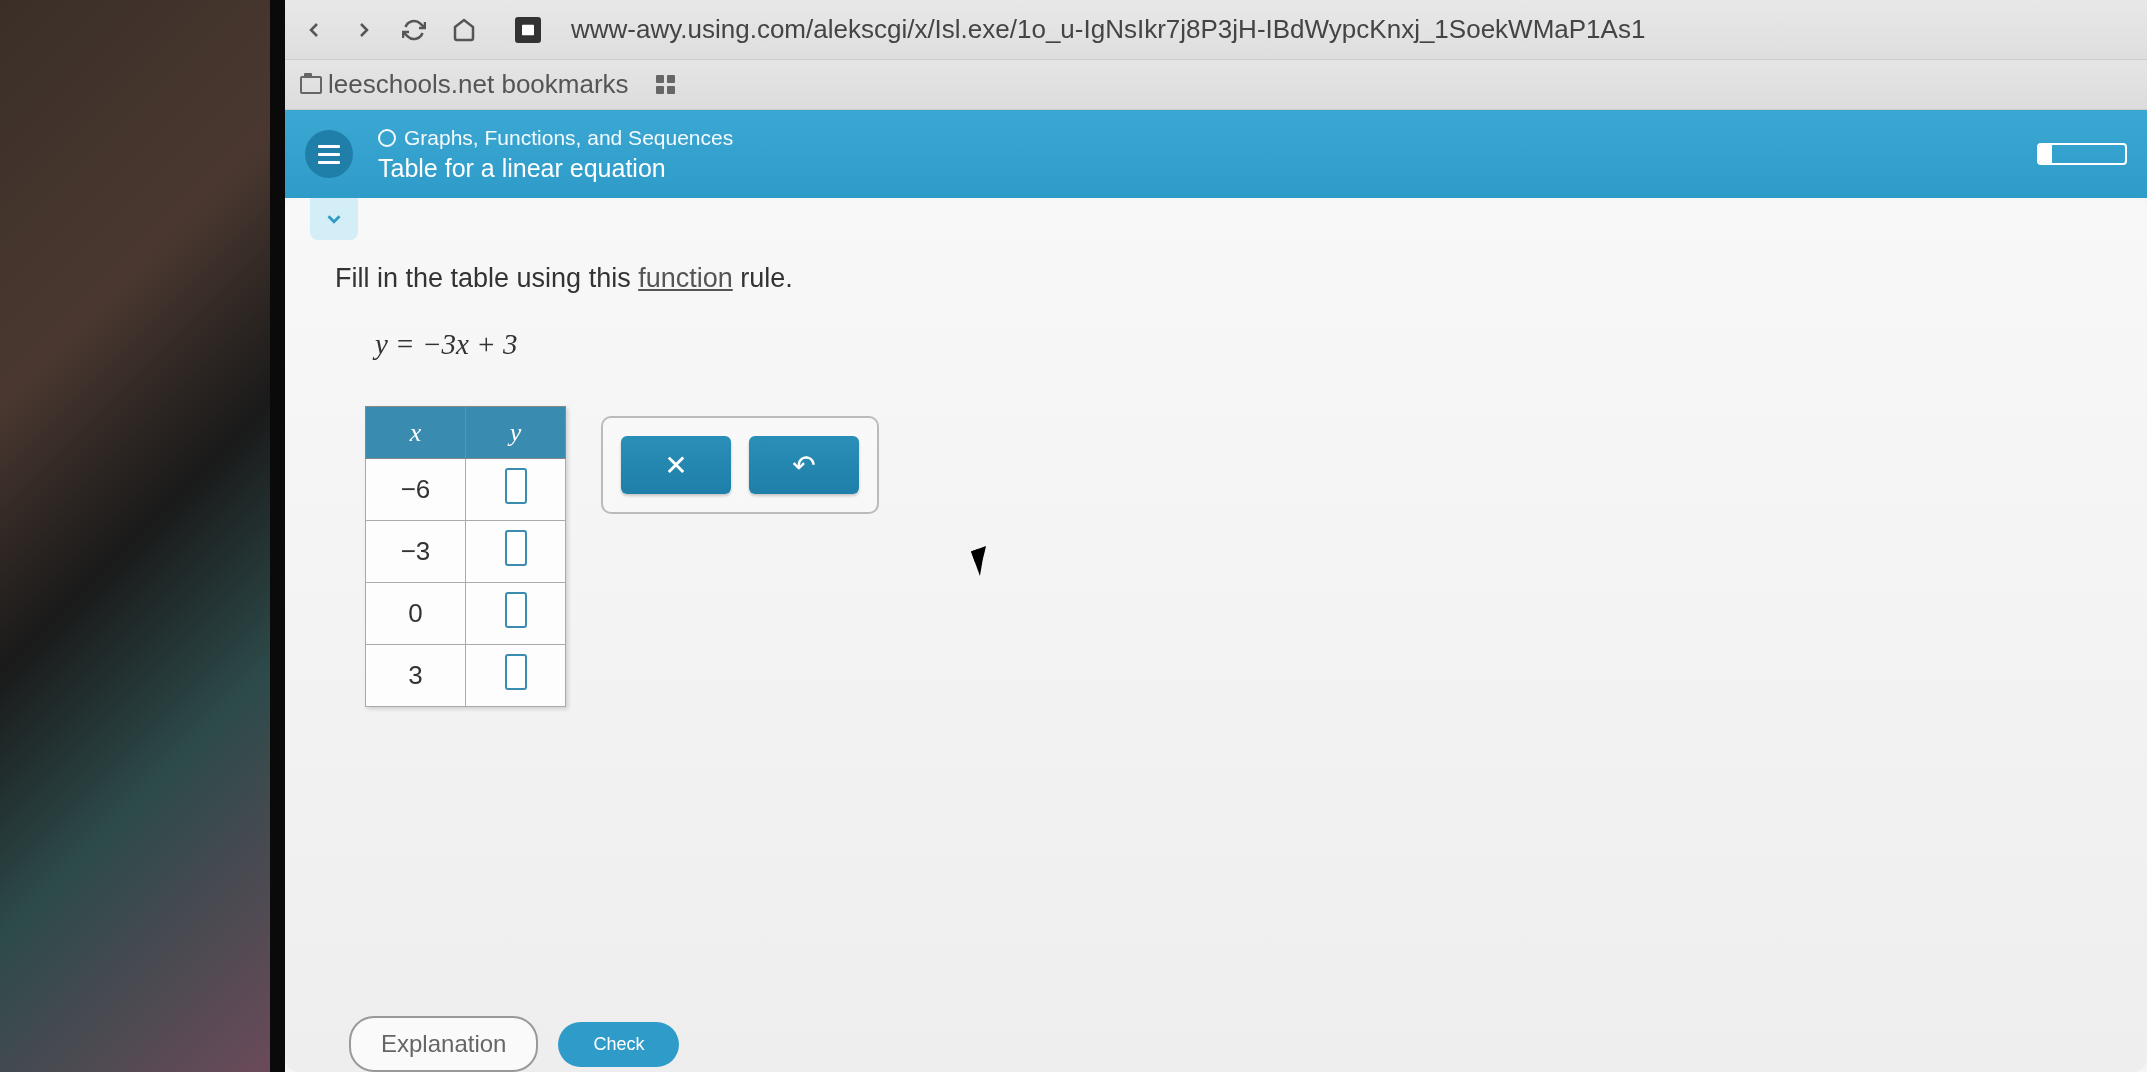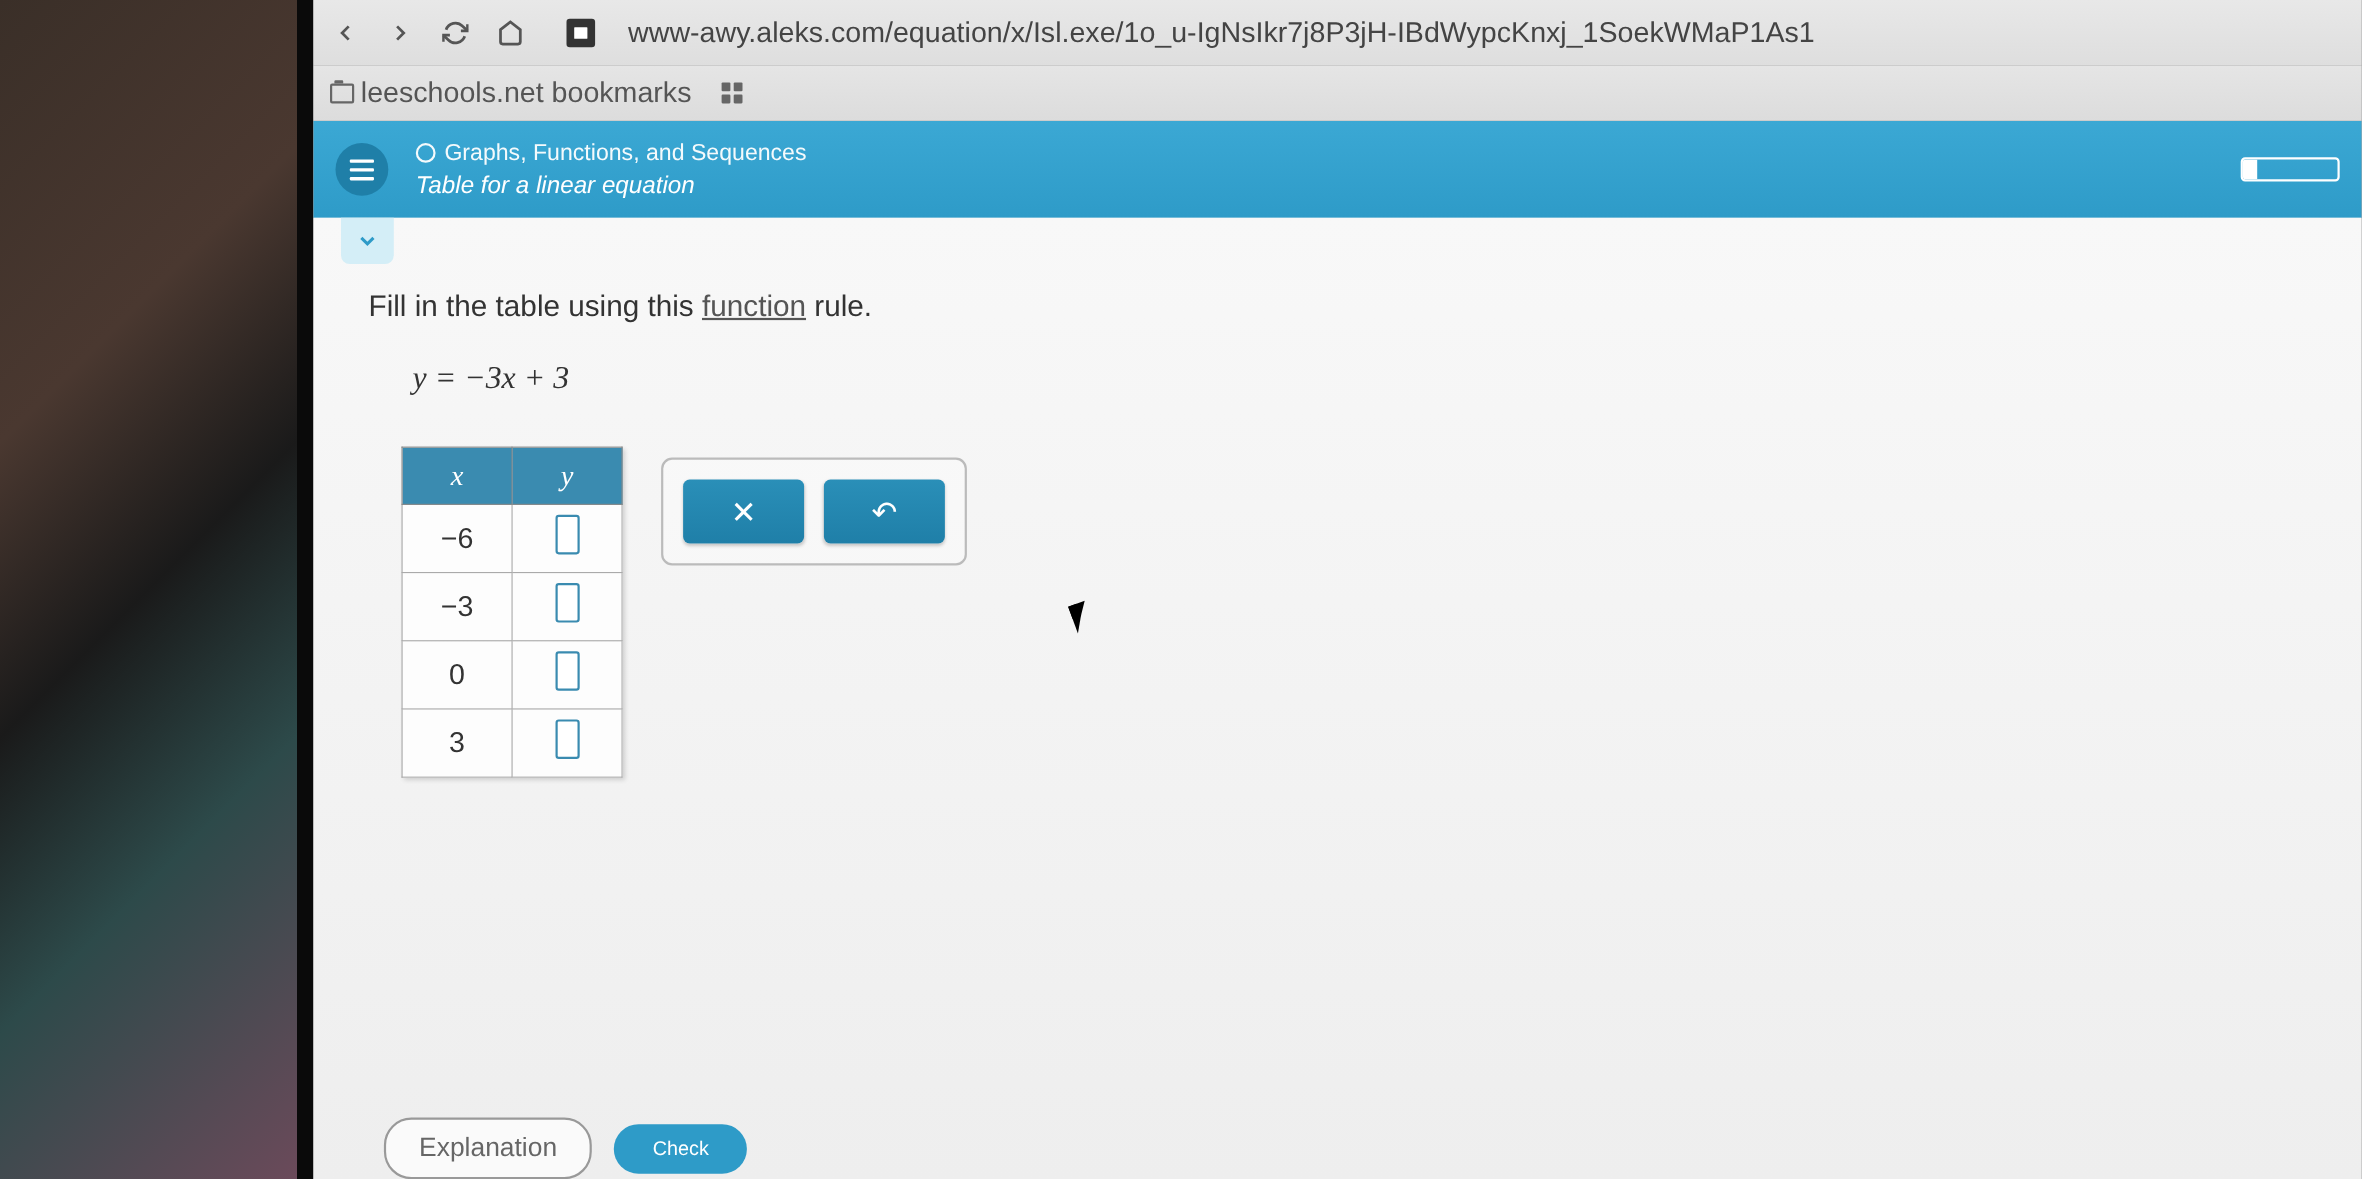--- a/index.html
+++ b/index.html
@@ -150,21 +150,21 @@
       margin-bottom: 4px;
       opacity: 0.95;
     }
     .header-category::before {
       content: '';
       width: 14px;
       height: 14px;
       border: 2px solid #fff;
       border-radius: 50%;
     }
-    .header-title { font-size: 22px; font-style: italic; }
+    .header-title { font-size: 25px; }
     .progress-bar {
       position: absolute;
       right: 20px;
       top: 50%;
       transform: translateY(-50%);
       width: 90px;
       height: 22px;
       border: 2px solid #fff;
       border-radius: 4px;
       overflow: hidden;
@@ -172,20 +172,21 @@
     .progress-fill {
       width: 15%;
       height: 100%;
       background: #fff;
     }
     .content-area {
       flex: 1;
       background: linear-gradient(180deg, #f8f8f8 0%, #eeeeee 100%);
       position: relative;
       padding: 0 50px;
+      border-radius: 14px;
     }
     .collapse-tab {
       position: absolute;
       top: 0;
       left: 25px;
       width: 48px;
       height: 42px;
       background: #d4eef7;
       border-radius: 0 0 8px 8px;
       display: flex;
@@ -340,21 +341,21 @@
     <div class="nav-icon">
       <svg viewBox="0 0 24 24" fill="none" stroke="currentColor" stroke-width="2.5">
           <path d="M3 9l9-7 9 7v11a2 2 0 01-2 2H5a2 2 0 01-2-2z"></path>
         </svg>
     </div>
     <div class="site-icon">
       <svg viewBox="0 0 24 24" fill="currentColor" width="16" height="16">
           <rect x="3" y="4" width="18" height="16" rx="1"></rect>
         </svg>
     </div>
-    <div class="url-text">www-awy.aleks.com/equation/x/Isl.exe/1o_u-IgNsIkr7j8P3jH-IBdWypcKnxj_1SoekWMaP1As1</div>
+    <div class="url-text">www-awy.using.com/alekscgi/x/Isl.exe/1o_u-IgNsIkr7j8P3jH-IBdWypcKnxj_1SoekWMaP1As1</div>
   </div>
 
   <div class="bookmarks-bar">
     <div class="bookmark-folder">
       <span class="folder-icon"></span>
       <span>leeschools.net bookmarks</span>
     </div>
     <div class="apps-icon">
       <span></span>
         <span></span>

